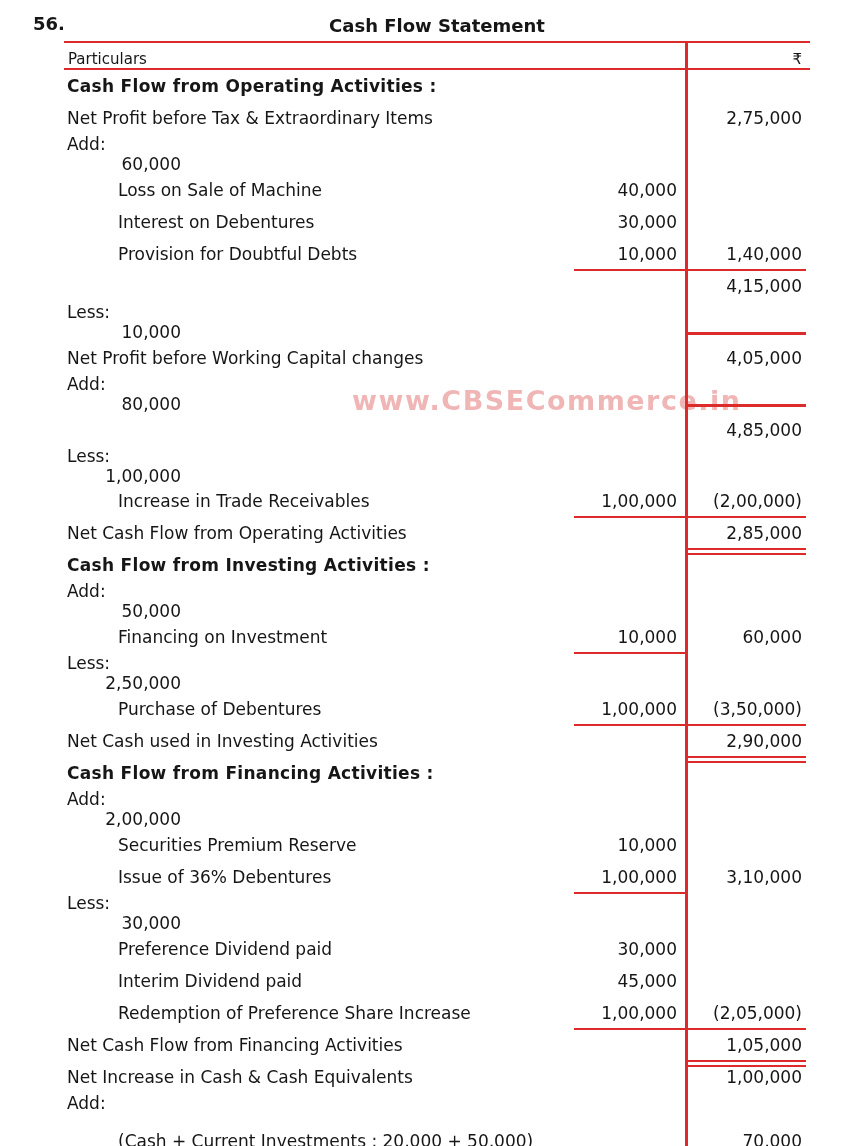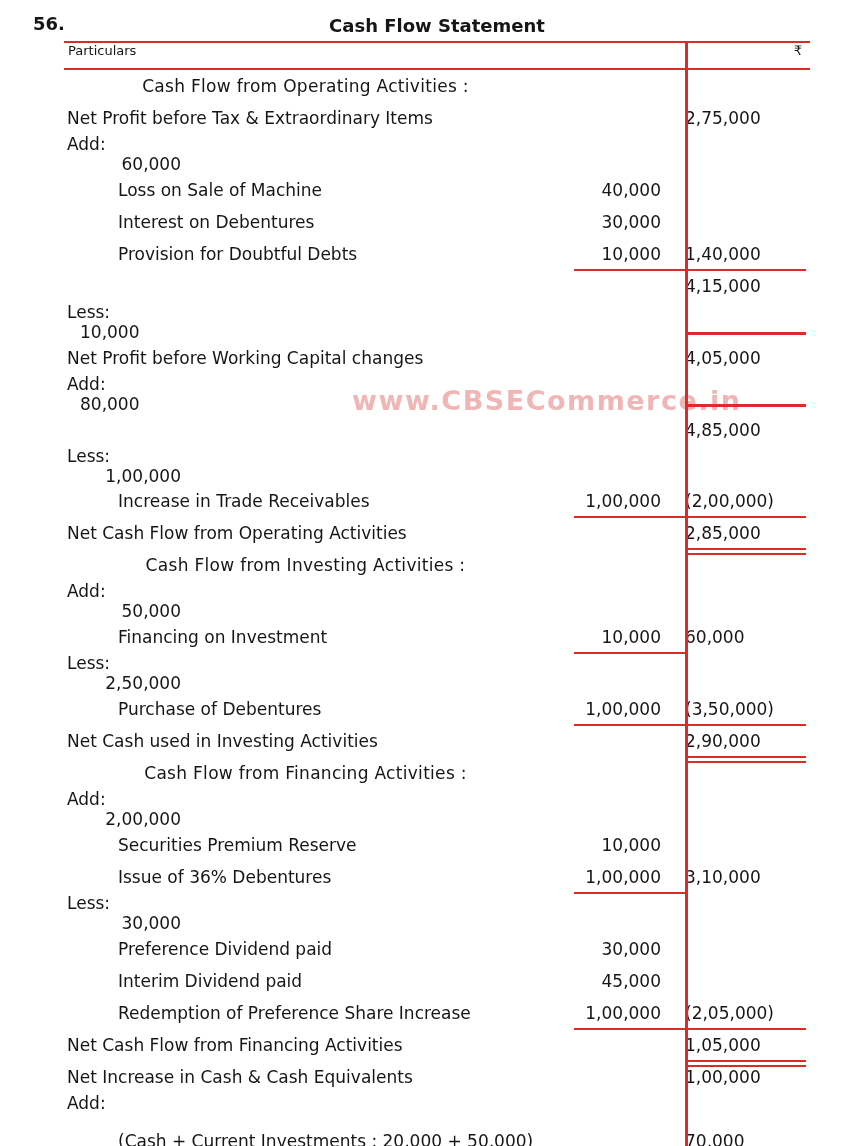--- a/index.html
+++ b/index.html
@@ -23,39 +23,39 @@
     position:absolute; left:352px; top:385px;
     font-size:27px; font-weight:bold; letter-spacing:1.5px;
     color:rgba(228,122,122,0.55);
     white-space:nowrap;
     pointer-events:none;
   }
   .cf-table {
     position:absolute; left:64px; top:41px; width:746px;
   }
   .thead {
-    display:flex; align-items:flex-start;
+    display:flex; align-items:flex-end;
     height:25px;
     border-top:2.6px solid #dd2b2b;
     border-bottom:2.6px solid #dd2b2b;
-    font-size:13px;
+    font-size:15px;
   }
   .thead .h1 { flex:1; padding-left:4px; }
   .thead .h2 { width:117px; text-align:right; padding-right:8px; }
   .tbody { position:relative; }
   .row {
     position:relative; display:flex; align-items:center;
     height:31.95px; font-size:17px; white-space:nowrap;
   }
   .row .c1 { flex:1; padding-left:3px; overflow:hidden; }
-  .row.section .c1 { font-weight:normal; letter-spacing:0.3px;text-align:center; }
+  .row.section .c1 { font-weight:bold; letter-spacing:0.3px; }
   .row.indent .c1 { padding-left:54px; }
   .prefix { display:inline-block; width:51px; }
   .row .c2 { width:117px; text-align:right; padding-right:8px; flex:none; }
-  .row .c3 { width:117px; text-align:left; padding-right:8px; flex:none;margin-left:16px; }
+  .row .c3 { width:117px; text-align:right; padding-right:8px; flex:none; }
   .vline {
     position:absolute; left:621px; top:0; bottom:0; width:2.5px;
     background:#dd2b2b; z-index:2;
   }
   .rule { position:absolute; height:2.2px; background:#dd2b2b; z-index:1; }
   .rule-mid   { left:510px; width:111px; bottom:-1px; }
   .rule-both  { left:510px; width:232px; bottom:-1px; }
   .rule-right { left:621px; width:121px; bottom:-1px; }
   .rule-right.d2 { bottom:-6px; }
 </style>

